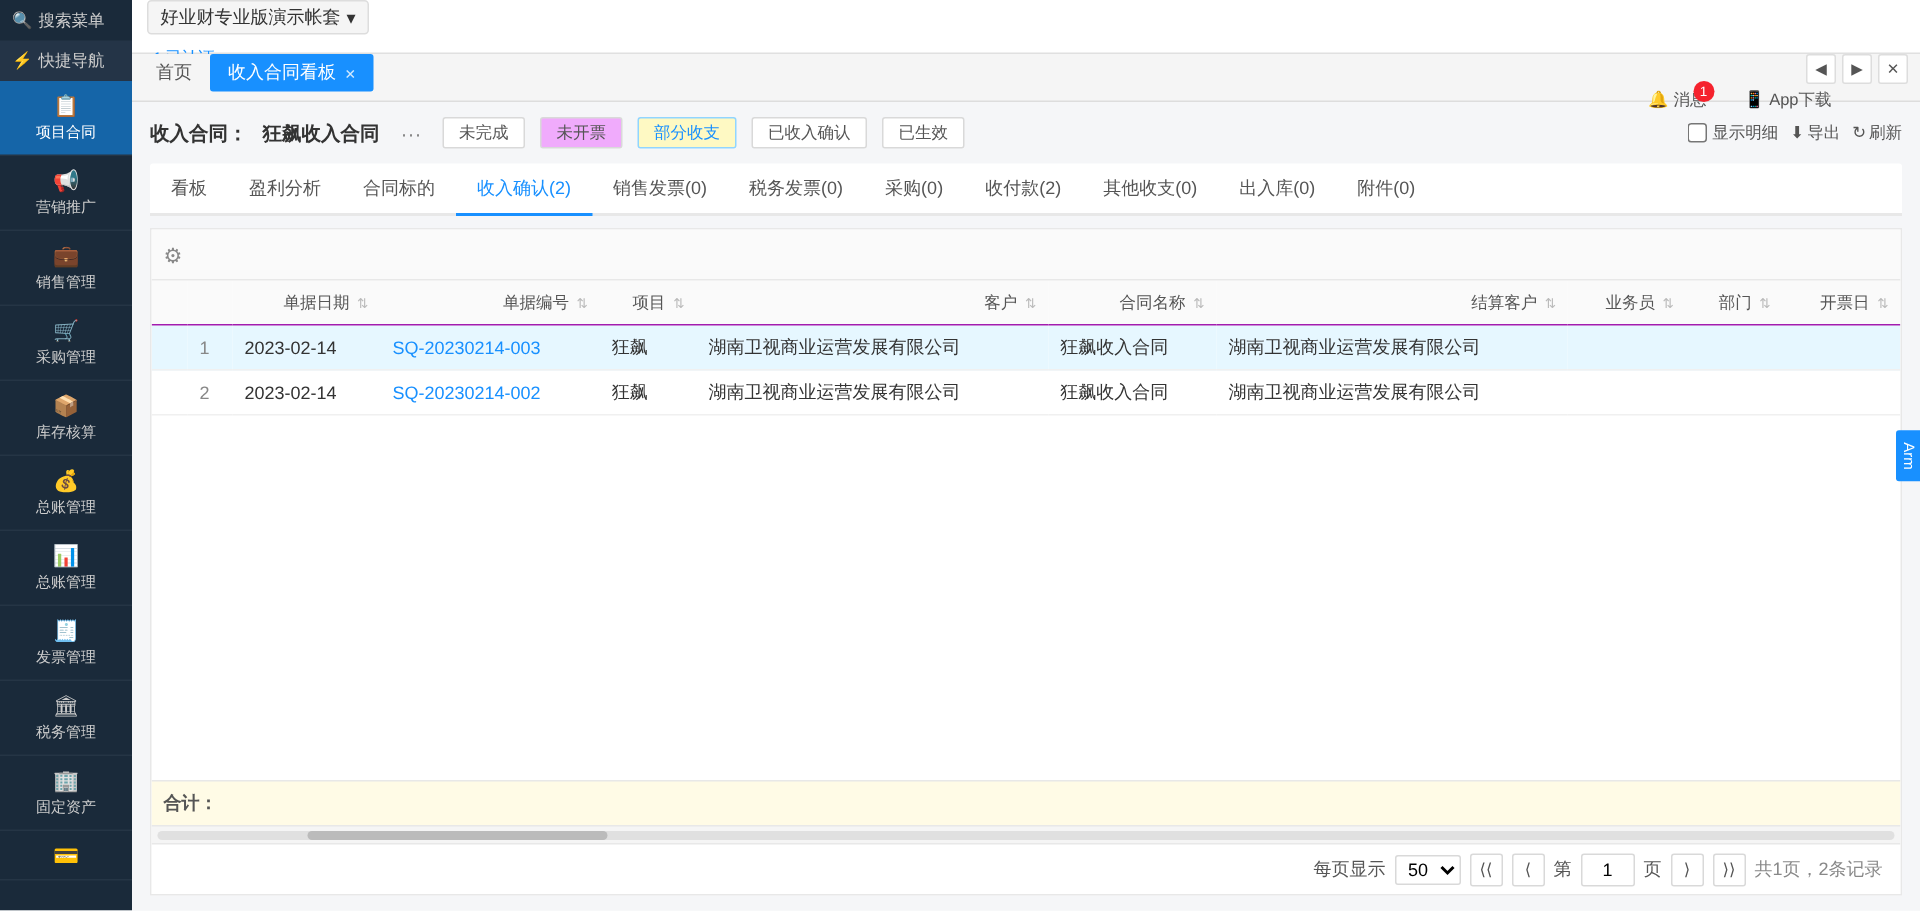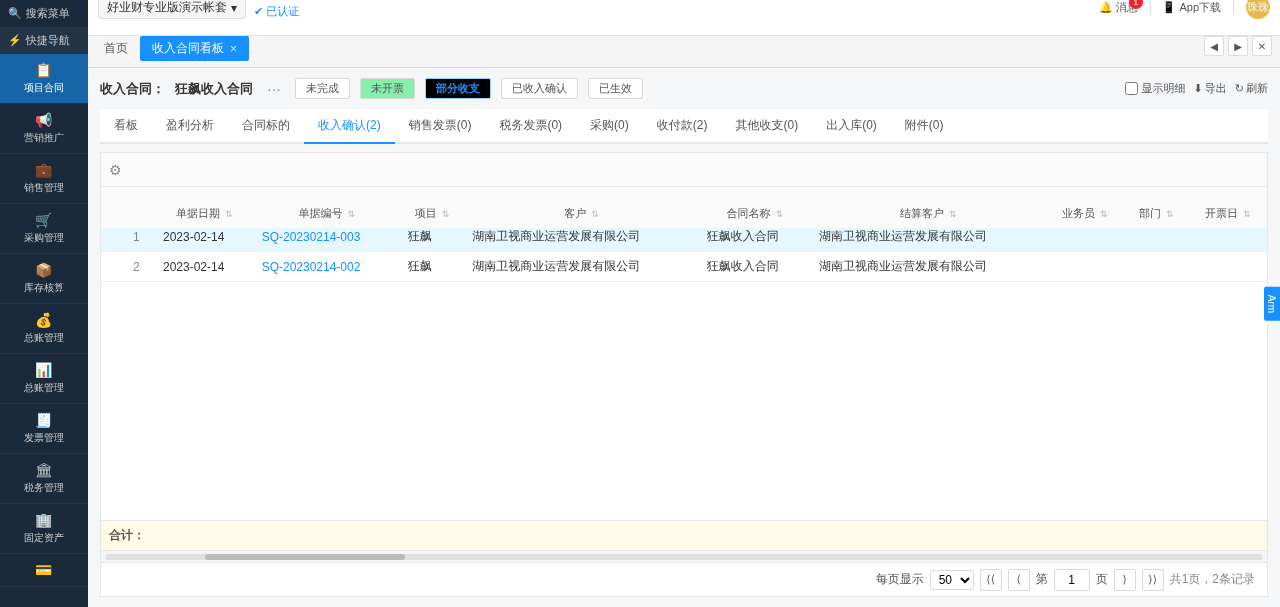--- a/index.html
+++ b/index.html
@@ -13,21 +13,21 @@
     .sidebar-search { display: flex; align-items: center; padding: 6px 8px; color: #ccc; cursor: pointer; font-size: 11px; gap: 4px; }
     .sidebar-nav-btn { display: flex; align-items: center; padding: 6px 8px; color: #ccc; cursor: pointer; font-size: 11px; gap: 4px; background: #243447; }
     .sidebar-item { display: flex; flex-direction: column; align-items: center; padding: 8px 4px; color: #ccc; cursor: pointer; font-size: 10px; gap: 3px; border-bottom: 1px solid #253545; }
     .sidebar-item.active { background: #1565a8; color: #fff; }
     .sidebar-item-icon { font-size: 14px; }
 
     
     .main { flex: 1; display: flex; flex-direction: column; overflow: hidden; }
 
     
-    .topbar { height: 36px; background: #fff; border-bottom: 1px solid #e0e0e0; display: flex; align-items: flex-end; padding: 16px 10px; gap: 8px; }
+    .topbar { height: 36px; background: #fff; border-bottom: 1px solid #e0e0e0; display: flex; align-items: flex-start; padding: 0 10px; gap: 8px; flex-direction: column; }
     .topbar-company { display: flex; align-items: center; gap: 4px; font-size: 12px; color: #333; background: #f5f5f5; border: 1px solid #ddd; border-radius: 3px; padding: 2px 8px; cursor: pointer; }
     .topbar-verified { color: #1890ff; font-size: 11px; display: flex; align-items: center; gap: 3px; }
     .topbar-right { margin-left: auto; display: flex; align-items: center; gap: 12px; }
     .topbar-icon-item { display: flex; align-items: center; gap: 3px; cursor: pointer; color: #555; font-size: 11px; position: relative; }
     .topbar-badge { background: #f5222d; color: #fff; border-radius: 50%; width: 14px; height: 14px; font-size: 9px; display: flex; align-items: center; justify-content: center; position: absolute; top: -5px; right: -5px; }
     .topbar-avatar { width: 24px; height: 24px; border-radius: 50%; background: #e8b84b; display: flex; align-items: center; justify-content: center; color: #fff; font-size: 11px; }
 
     
     .tabbar { height: 32px; background: #f5f5f5; border-bottom: 1px solid #ddd; display: flex; align-items: flex-start; padding: 0 8px; gap: 4px; }
     .tabbar-home { color: #555; font-size: 12px; padding: 4px 8px; cursor: pointer; }
@@ -39,43 +39,43 @@
     
     .content { flex: 1; background: #f5f6f8; padding: 10px 12px; overflow: hidden; display: flex; flex-direction: column; }
 
     
     .contract-header { display: flex; align-items: center; gap: 10px; margin-bottom: 10px; }
     .contract-title-label { font-size: 13px; font-weight: bold; color: #333; }
     .contract-title-name { font-size: 13px; font-weight: bold; color: #333; }
     .contract-menu-btn { color: #888; cursor: pointer; font-size: 14px; padding: 0 4px; }
     .status-btn { padding: 2px 10px; border-radius: 2px; border: 1px solid; font-size: 11px; cursor: pointer; }
     .status-uncomplete { background: #fff; border-color: #d9d9d9; color: #555; }
-    .status-uninvoiced { background: #86efac; border-color: #d9d9d9; color: #555; }
-    .status-partial { background: #000000; border-color: #91d5ff; color: #1890ff; font-weight: bold; }
+    .status-uninvoiced { background: #f0abfc; border-color: #d9d9d9; color: #555; }
+    .status-partial { background: #fef9c3; border-color: #91d5ff; color: #1890ff; font-weight: normal; }
     .status-confirmed { background: #fff; border-color: #d9d9d9; color: #555; }
     .status-effective { background: #fff; border-color: #d9d9d9; color: #555; }
     .contract-actions { margin-left: auto; display: flex; align-items: center; gap: 8px; }
     .action-btn { font-size: 11px; color: #555; cursor: pointer; display: flex; align-items: center; gap: 2px; }
 
     
     .show-detail { display: flex; align-items: center; gap: 4px; font-size: 11px; color: #555; }
     .show-detail input { cursor: pointer; }
 
     
     .tabs { display: flex; border-bottom: 2px solid #e8e8e8; margin-bottom: 8px; background: #fff; border-radius: 2px 2px 0 0; }
     .tab { padding: 8px 14px; font-size: 12px; color: #555; cursor: pointer; white-space: nowrap; border-bottom: 2px solid transparent; margin-bottom: -2px; }
     .tab.active { color: #1890ff; border-bottom-color: #1890ff; font-weight: 500; }
 
     
     .table-container { flex: 1; background: #fff; overflow: hidden; display: flex; flex-direction: column; border: 1px solid #e8e8e8; }
     .table-toolbar { height: 34px; background: #fafafa; border-bottom: 1px solid #e8e8e8; display: flex; align-items: center; padding: 0 8px; }
     .table-toolbar-gear { color: #888; cursor: pointer; font-size: 14px; }
     table { width: 100%; border-collapse: collapse; font-size: 12px; }
     thead tr { background: #fafafa; }
-    thead th { padding: 7px 8px; text-align: center; border-bottom: 6px solid #a21caf; font-weight: normal; color: #555; white-space: nowrap; font-size: 11px; position: sticky; top: 12px; background: #fafafa; }
+    thead th { padding: 7px 8px; text-align: right; border-bottom: 1px solid #a21caf; font-weight: normal; color: #555; white-space: nowrap; font-size: 11px; position: sticky; top: 0; background: #fafafa; }
     thead th .sort-icon { color: #bbb; font-size: 9px; margin-left: 2px; }
     tbody tr { border-bottom: 1px solid #f0f0f0; }
     tbody tr.selected { background: #e6f7ff; }
     tbody td { padding: 6px 8px; color: #333; white-space: nowrap; font-size: 12px; }
     tbody td a { color: #1890ff; text-decoration: none; }
     .row-num { color: #888; }
     .col-checkbox { width: 24px; }
     .col-num { width: 30px; }
 
     

